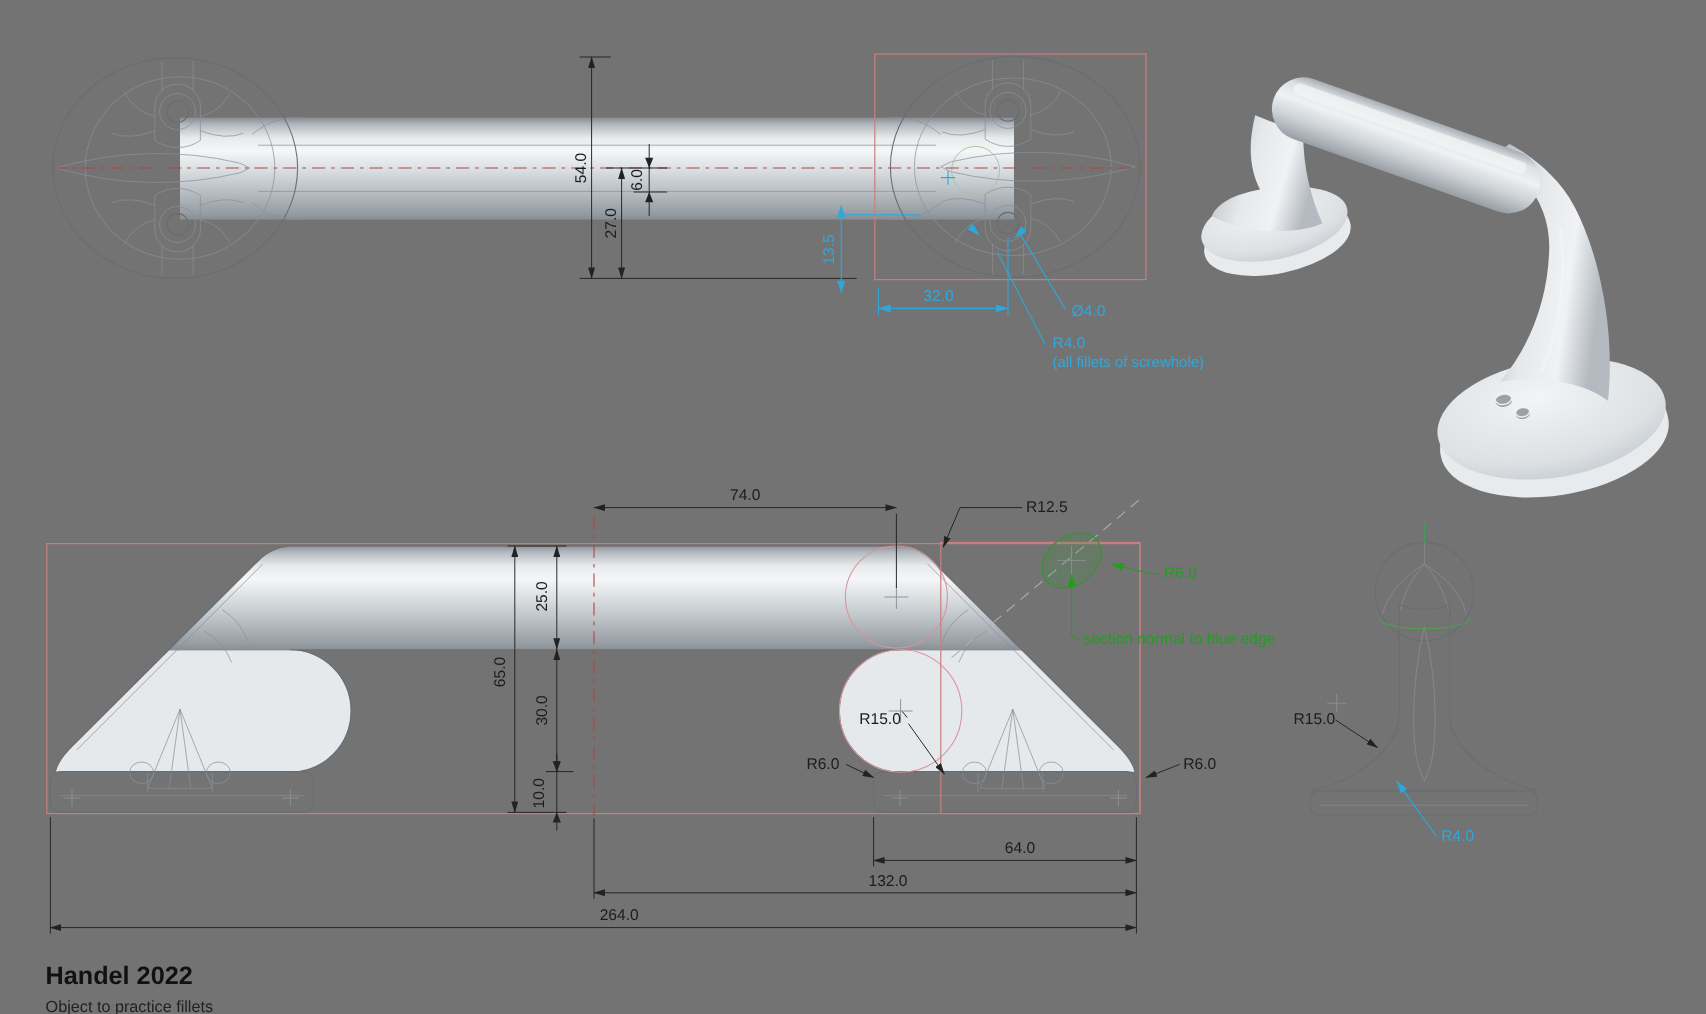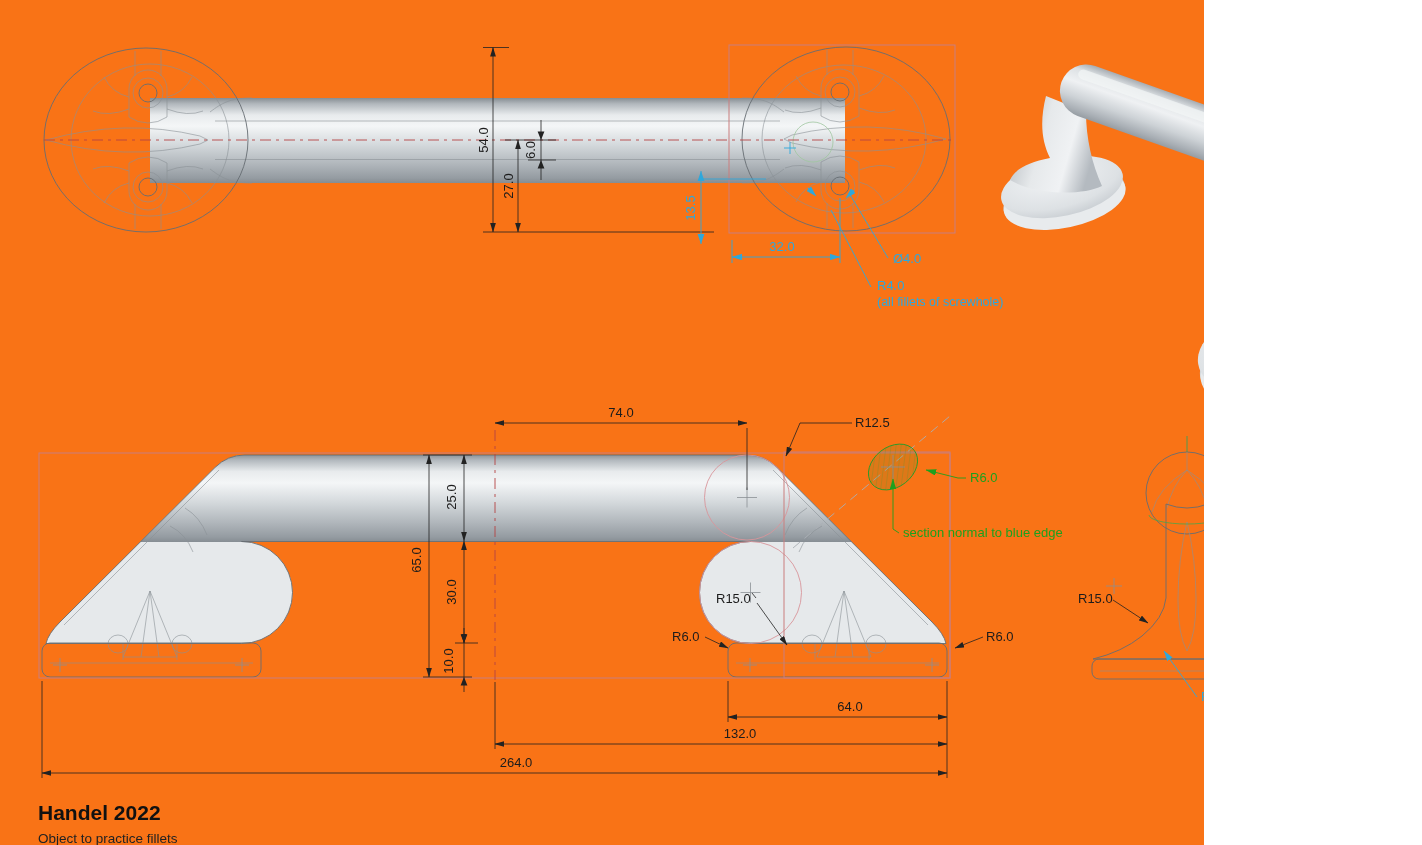--- a/index.html
+++ b/index.html
@@ -1,16 +1,16 @@
 <!DOCTYPE html>
 <html><head>
 <meta charset="utf-8">
 <style>
   html,body{margin:0;padding:0;background:#ffffff;}
-  .page{position:relative;width:1204px;height:845px;background:#f97316;overflow:hidden;
+  .page{position:relative;width:1422px;height:845px;background:#737373;overflow:hidden;
         font-family:"Liberation Sans", sans-serif;}
   svg{position:absolute;left:0;top:0;}
   text{font-family:"Liberation Sans", sans-serif;}
   .dt{font-size:13px;fill:#1c1c1c;}
   .dtc{font-size:13px;fill:#2ea8dc;}
   .dtg{font-size:13px;fill:#1ea01e;}
   .note{font-size:12.5px;}
   .ttl{font-size:21px;font-weight:bold;fill:#111;}
   .sub{font-size:13.5px;fill:#222;}
   .edge{stroke:#676d73;stroke-width:0.9;fill:none;}

